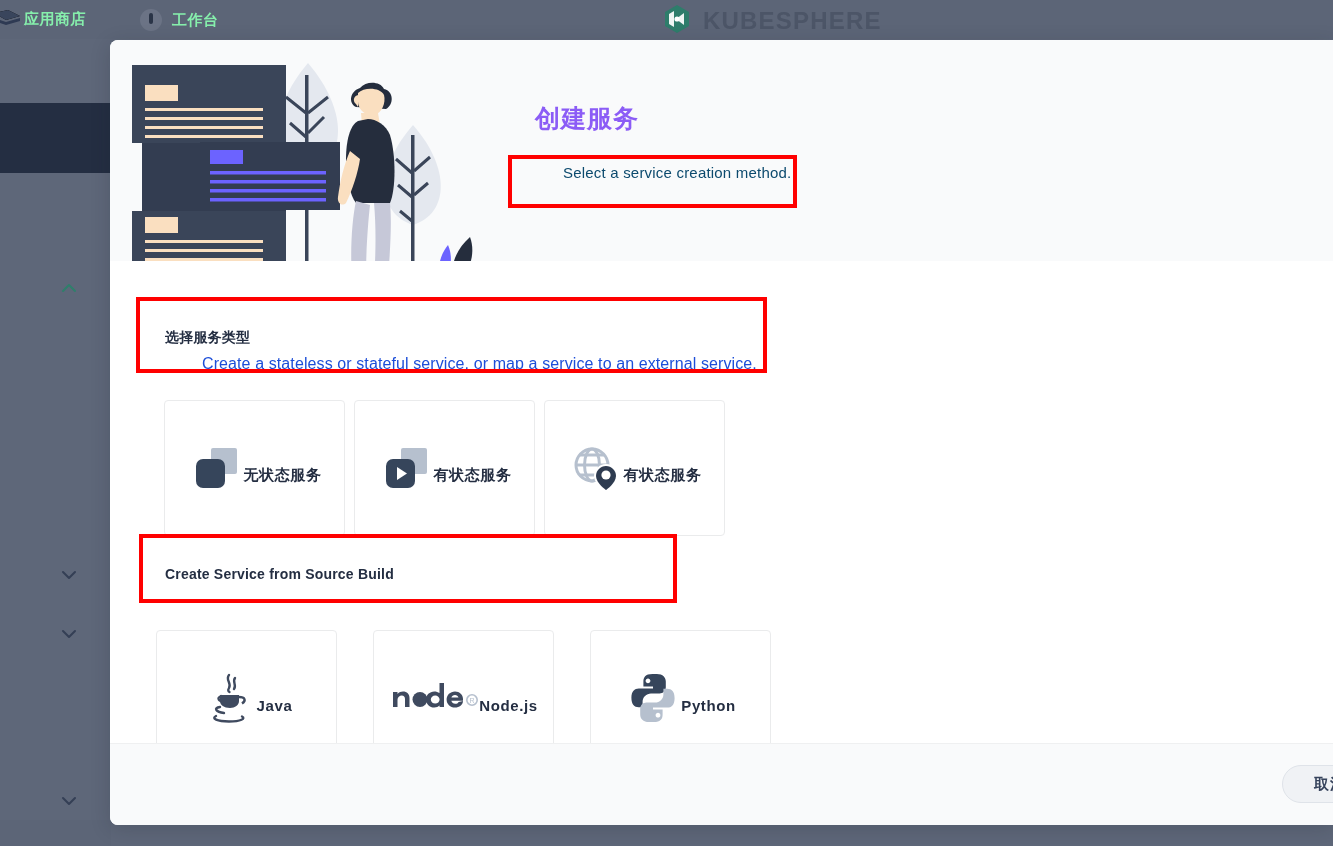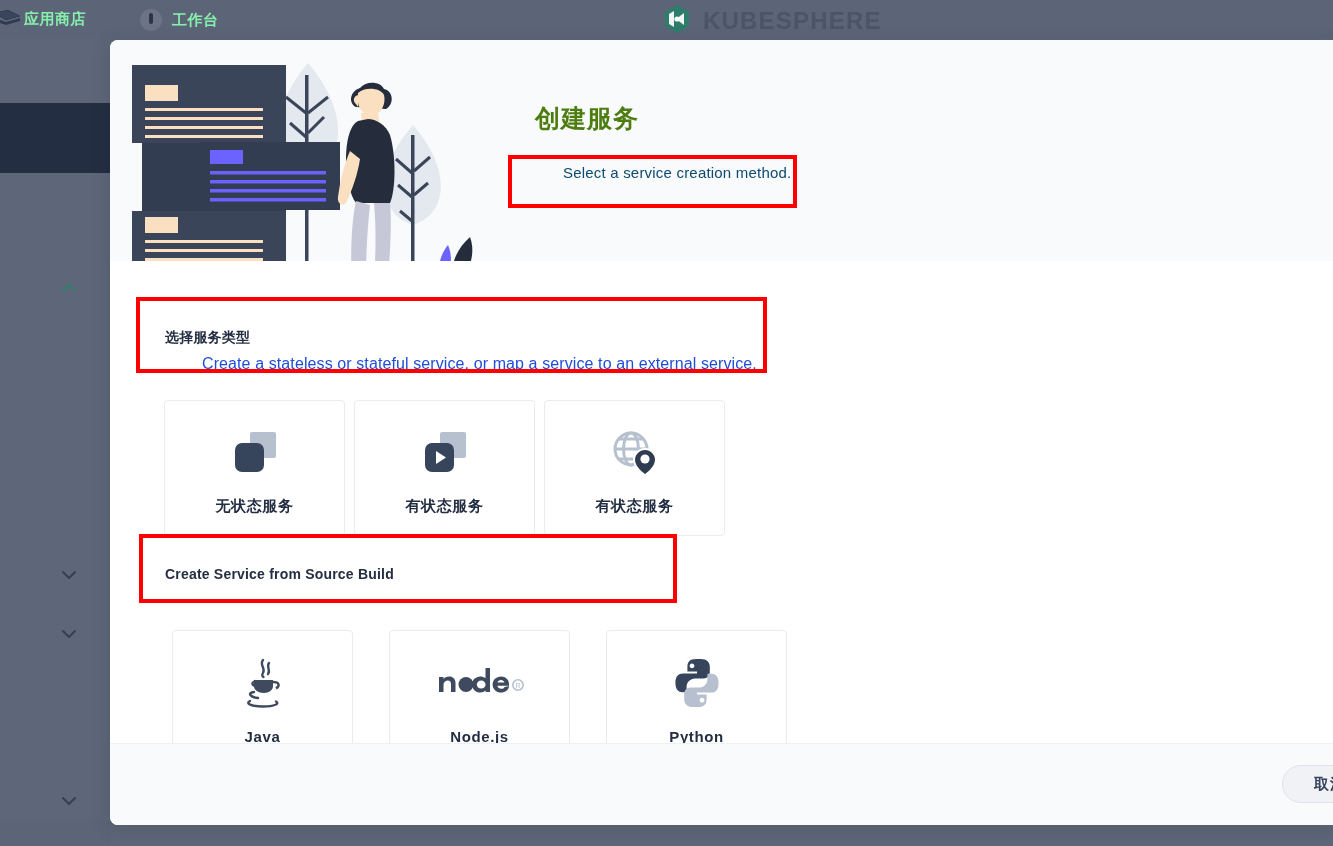--- a/index.html
+++ b/index.html
@@ -72,21 +72,21 @@
     overflow: hidden;
   }
 
   .illus {
     position: absolute; left: 8px; top: 15px; width: 380px; height: 260px;
   }
   .illus svg { display: block; width: 380px; height: 260px; }
 
   .header-text { position: absolute; left: 425px; top: 62px; }
   .modal-title {
-    font-size: 25px; font-weight: 700; color: #4d7c0f; letter-spacing: 1px;
+    font-size: 25px; font-weight: 700; color: #8b5cf6; letter-spacing: 1px;
   }
   .modal-subtitle {
     margin-top: 29px; margin-left: 28px;
     font-size: 15px; color: #0c4a6e; letter-spacing: .2px;
   }
 
   .modal-body {
     position: relative;
     padding: 0;
     background: #ffffff;
@@ -100,21 +100,21 @@
   .section-head .s-desc {
     margin-top: 8px; font-size: 16px; color: #1d4ed8; letter-spacing: .1px; margin-left: 37px;
   }
 
   .card-row { position: absolute; display: flex; gap: 9px; }
   .opt-card {
     width: 181px; height: 136px;
     background: #fff;
     border: 1px solid #eaebec;
     border-radius: 4px;
-    display: flex; flex-direction: column;
+    display: flex; flex-direction: row;
     align-items: center; justify-content: center;
     cursor: pointer;
   }
   .opt-card .icon-wrap {
     height: 62px; display: flex; align-items: center; justify-content: center;
   }
   .opt-card .opt-label {
     margin-top: 14px;
     font-size: 15px; font-weight: 700; color: #242e42; letter-spacing: .6px;
   }
@@ -320,21 +320,21 @@
           </svg>
         </span>
         <span class="opt-label">有状态服务</span>
       </div>
     </div>
 
     <div class="section-head" style="left:55px; top:305px;">
       <div class="s-title">Create Service from Source Build</div>
     </div>
 
-    <div class="card-row" style="left:62px; top:369px;gap:36px;">
+    <div class="card-row" style="left:46px; top:369px;gap:36px;">
 
       <div class="opt-card">
         <span class="icon-wrap">
           <svg width="56" height="56" viewBox="0 0 56 56">
             <g fill="none" stroke="#3f4a5f" stroke-width="2.4" stroke-linecap="round">
               <path d="M28 5 C24 10 31 13 28 18 C26.5 20.5 27.5 21.5 28.5 22"></path>
               <path d="M34 8 C31 12 36 15 33 19"></path>
               <path d="M20 26 C15 28.5 18 31.5 24 32"></path>
               <path d="M19 37 C12 38 15 42 23 43"></path>
               <path d="M15 46 C10 48.5 16 51.5 28 51.5 C40 51.5 45 48.5 41 46.5"></path>

